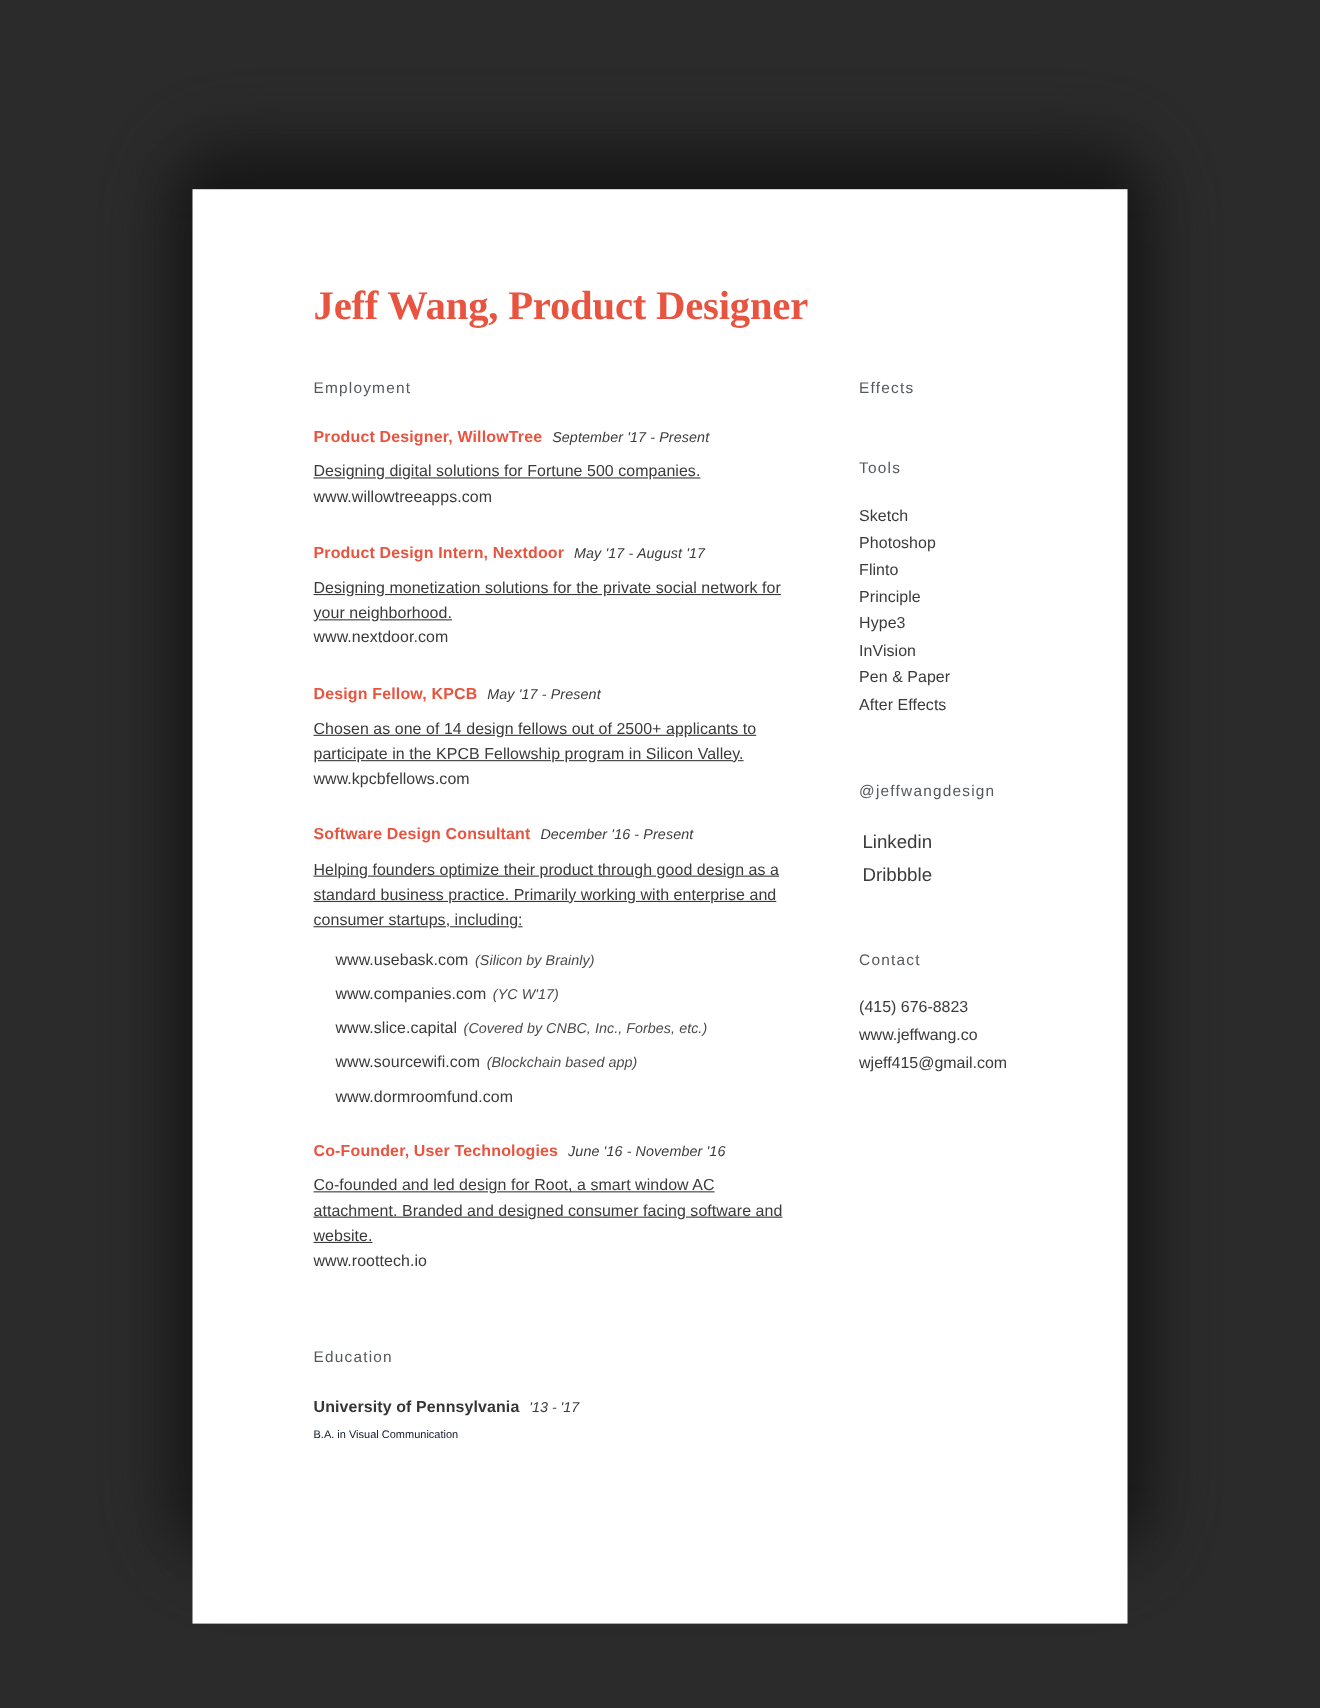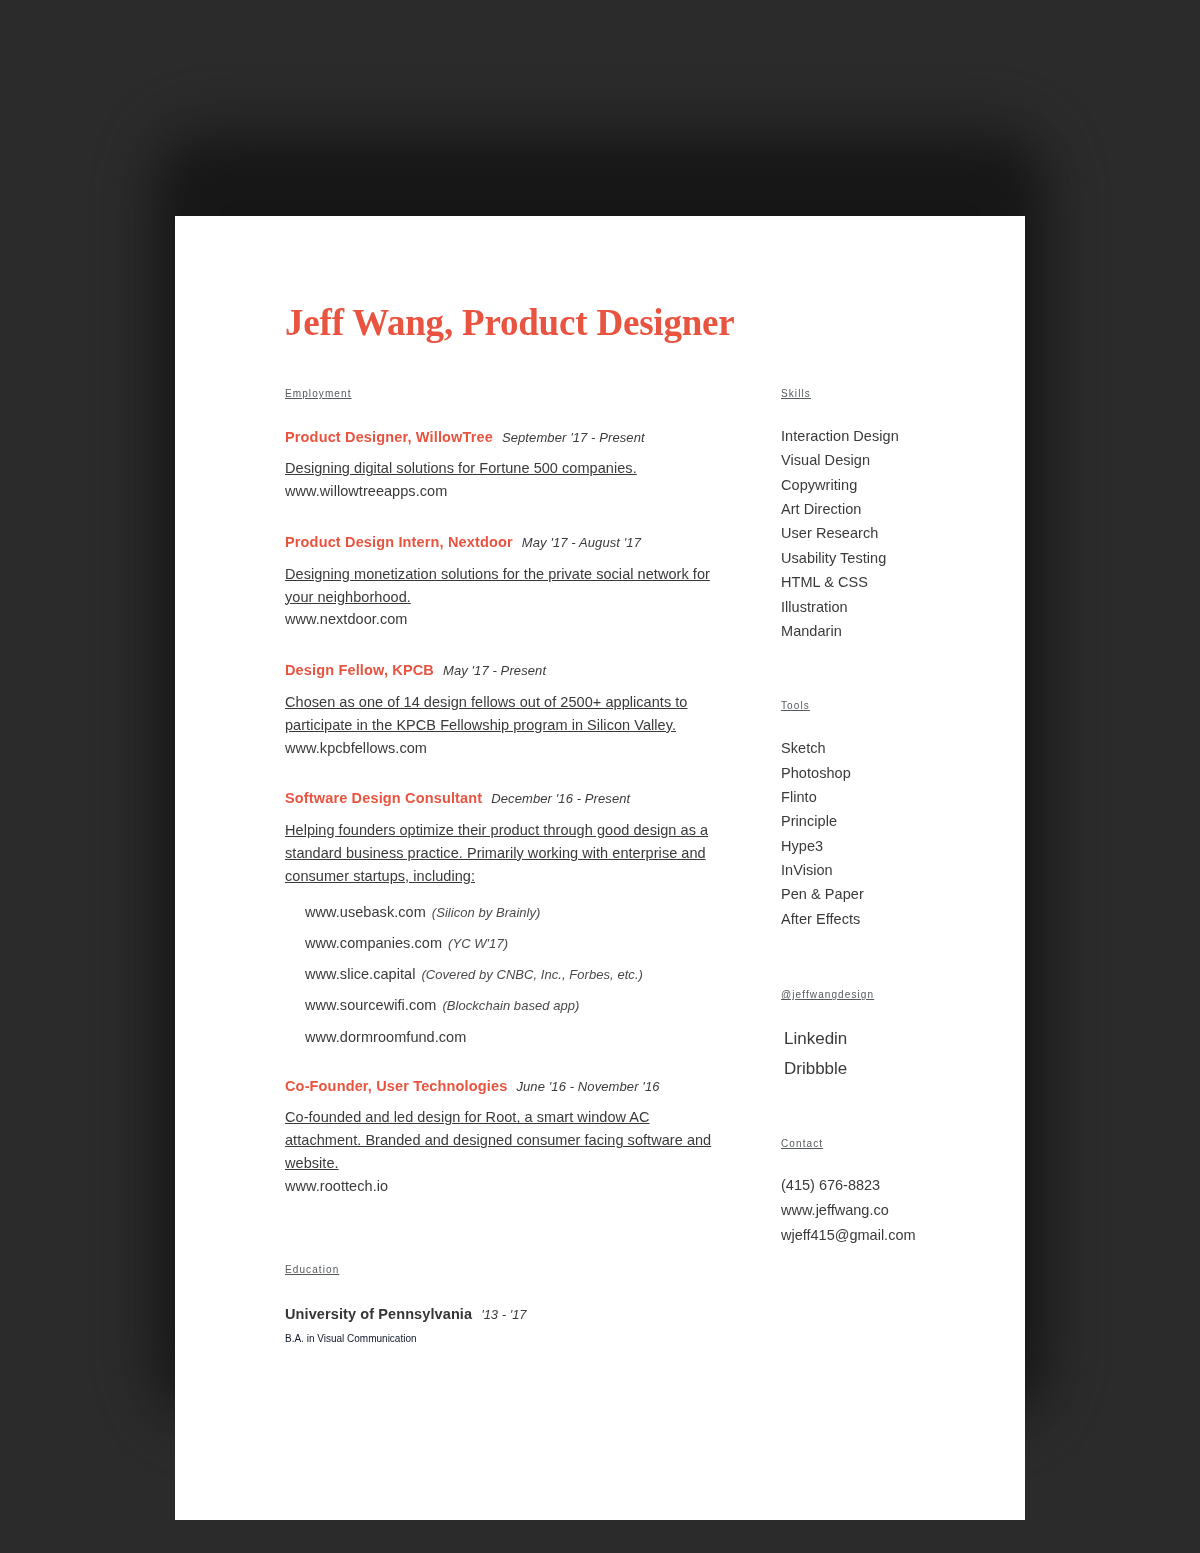--- a/index.html
+++ b/index.html
@@ -41,21 +41,20 @@
 
   .page {
     position: absolute;
     left: 175px;
     top: 172px;
     width: 850px;
     height: 1304px;
     background: #ffffff;
     box-sizing: border-box;
     padding: 0;
-    margin-top: 44px;
   }
 
   .content {
     position: absolute;
     left: 110px;
     top: 88px;
     right: 0;
     bottom: 0;
   }
 
@@ -81,26 +80,25 @@
     flex: 0 0 430px;
   }
   .col-right {
     width: 260px;
     flex: 0 0 260px;
     margin-left: 66px;
   }
 
   
   .section-head {
-    font-size: 10px;
+    font-size: 14px;
     font-weight: normal;
     color: #55595c;
     letter-spacing: 1.1px;
     margin: 0;
-    text-decoration: underline;
   }
 
   
   .job { margin-top: 29px; }
   .job:first-of-type { margin-top: 28px; }
 
   .job-head {
     margin: 0;
     line-height: 1.2;
   }
@@ -303,32 +301,21 @@
             </p>
             <p class="edu-degree">B.A. in Visual Communication</p>
           </div>
         </div>
 
       </div>
 
       <div class="col-right">
 
         <div class="skills-block">
-          <h2 class="section-head">Skills</h2>
-          <ul class="simple-list">
-            <li>Interaction Design</li>
-            <li>Visual Design</li>
-            <li>Copywriting</li>
-            <li>Art Direction</li>
-            <li>User Research</li>
-            <li>Usability Testing</li>
-            <li>HTML &amp; CSS</li>
-            <li>Illustration</li>
-            <li>Mandarin</li>
-          </ul>
+          <h2 class="section-head">Effects</h2>
         </div>
 
         <div class="tools-block">
           <h2 class="section-head">Tools</h2>
           <ul class="simple-list">
             <li>Sketch</li>
             <li>Photoshop</li>
             <li>Flinto</li>
             <li>Principle</li>
             <li>Hype3</li>

